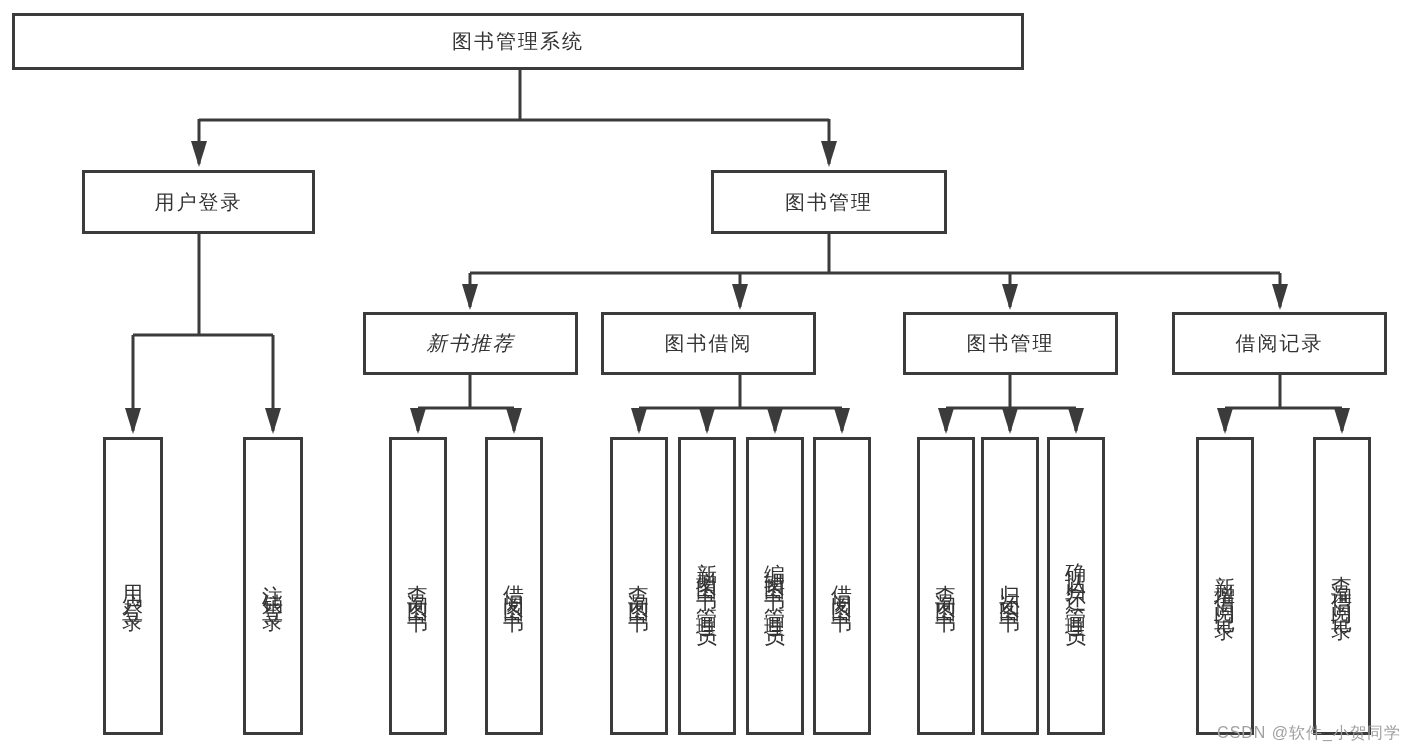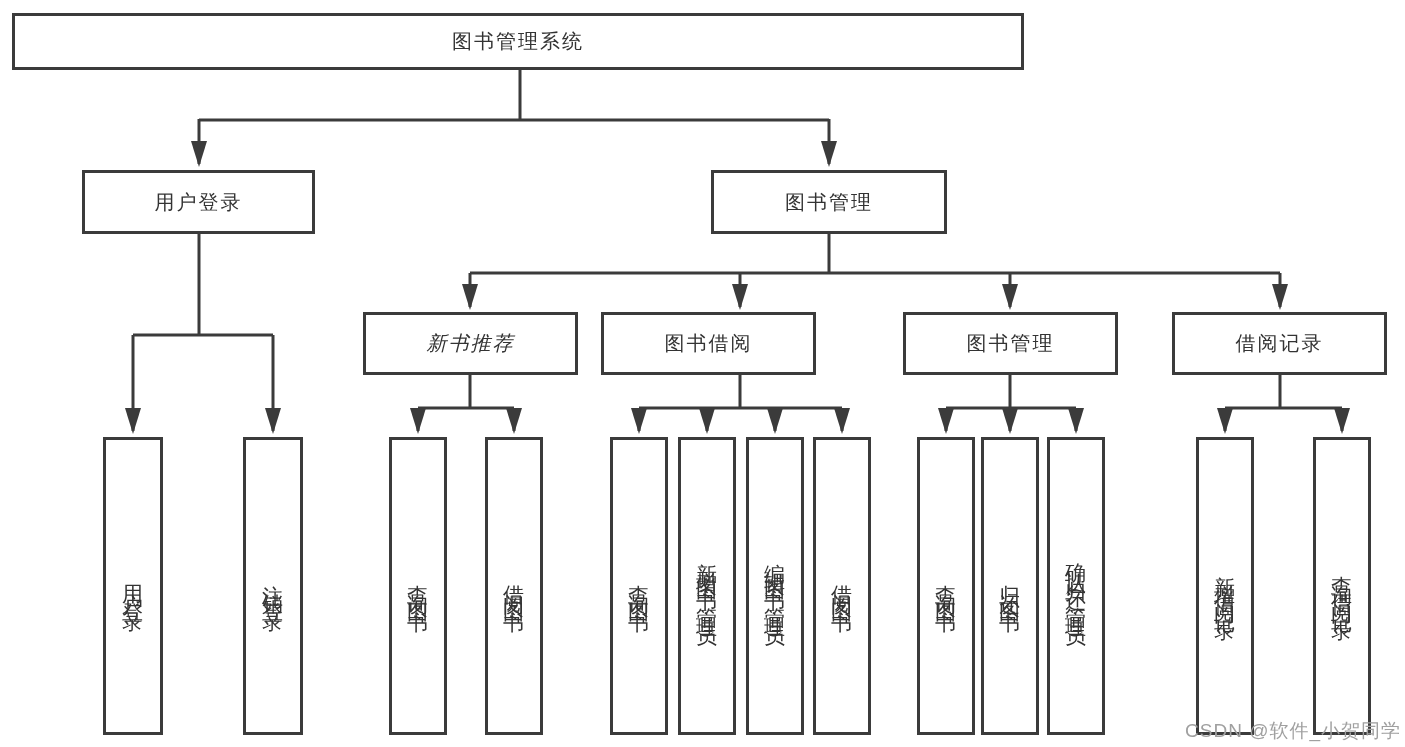--- a/index.html
+++ b/index.html
@@ -24,21 +24,21 @@
   .m-cur { left:903px; }
   .m-rec { left:1172px;text-align:center; }
   .leaf  { top:437px; height:298px; width:58px; border-width:3px; }
   .leaf span {
     writing-mode:vertical-rl; text-orientation:mixed;
     font-size:21px; line-height:1; letter-spacing:9px; color:#333333;
     white-space:nowrap;
   }
   .wm {
     position:absolute; right:4px; bottom:3px; z-index:3;
-    font-size:19px; color:#a0a0a0; letter-spacing:1px; white-space:nowrap;
+    font-size:16px; color:#a0a0a0; letter-spacing:1px; white-space:nowrap;
   }
 </style>
 </head>
 <body>
 
 <div class="canvas">
 
   <svg class="wires" width="1405" height="747" viewBox="0 0 1405 747" xmlns="http://www.w3.org/2000/svg">
     <defs>
       <marker id="arrow" markerUnits="userSpaceOnUse" markerWidth="26" markerHeight="16" viewBox="0 0 26 16" refX="23" refY="8" orient="auto">

